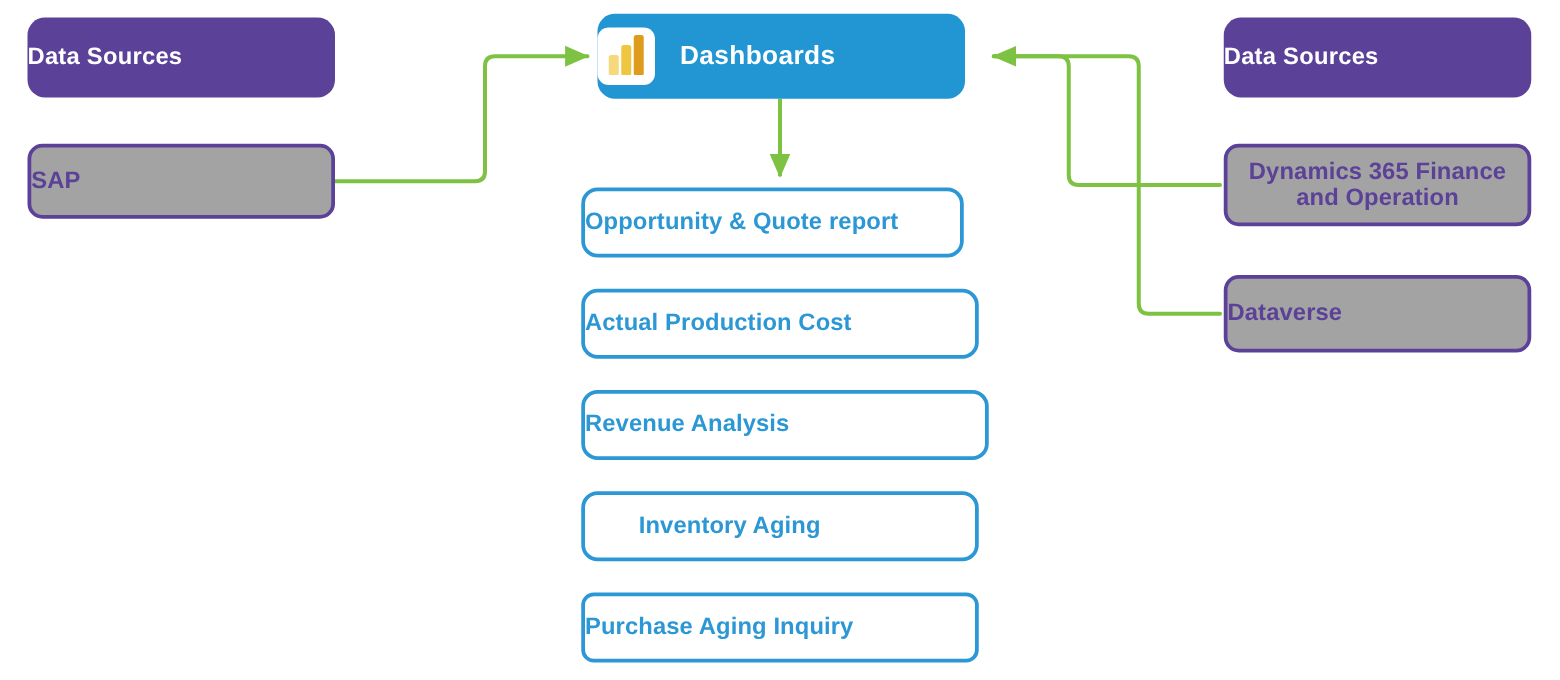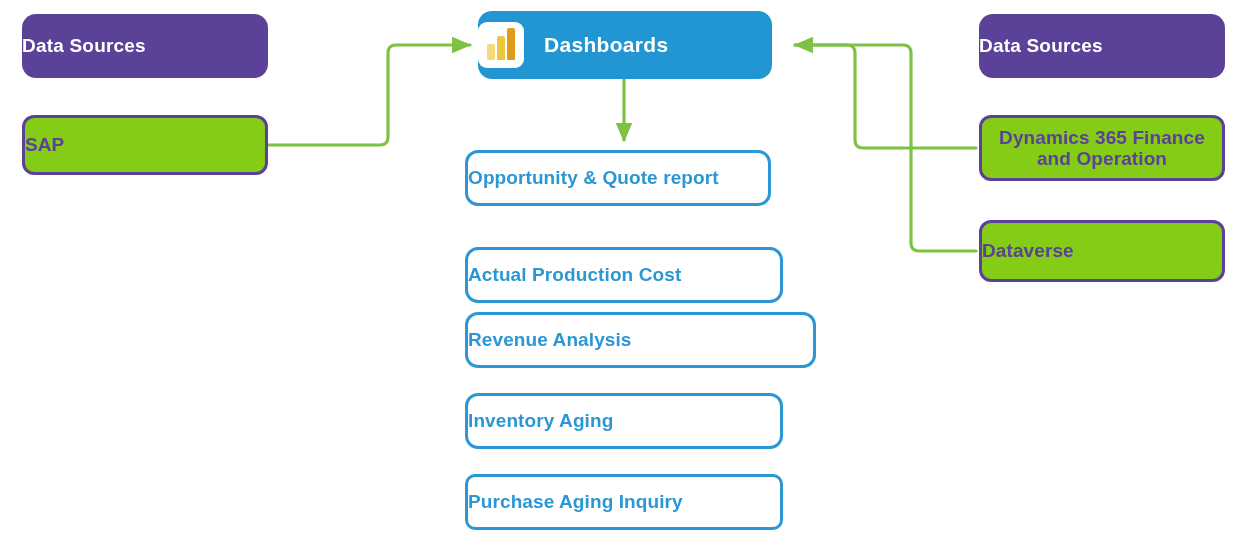--- a/index.html
+++ b/index.html
@@ -45,21 +45,21 @@
     background: #5B4198;
     color: #ffffff;
     font-size: 19px;
     font-weight: bold;
     letter-spacing: 0.2px;
     border-radius: 14px;
   }
 
   
   .node.source-box {
-    background: #84cc16;
+    background: #a3a3a3;
     border: 3px solid #5B4198;
     color: #5B4198;
     font-size: 19px;
     font-weight: bold;
     line-height: 1.12;
     letter-spacing: 0.1px;
   }
 
   
   .node.report-box {
@@ -162,29 +162,29 @@
         <i class="b3"></i>
       </span>
     </span>
     <span class="dash-label">Dashboards</span>
   </div>
 
   <div class="node report-box" style="left:465px; top:150px; width:306px; height:56px;">
     <span>Opportunity &amp; Quote report</span>
   </div>
 
-  <div class="node report-box" style="left:465px; top:247px; width:318px; height:56px;">
+  <div class="node report-box" style="left:465px; top:231px; width:318px; height:56px;">
     <span>Actual Production Cost</span>
   </div>
 
-  <div class="node report-box" style="left:465px; top:312px; width:351px; height:56px;">
+  <div class="node report-box" style="left:465px; top:312px; width:326px; height:56px;">
     <span>Revenue Analysis</span>
   </div>
 
-  <div class="node report-box" style="left:465px; top:393px; width:318px; height:56px;">
+  <div class="node report-box" style="left:465px; top:393px; width:318px; height:56px;padding-left:43px;">
     <span>Inventory Aging</span>
   </div>
 
   <div class="node report-box" style="left:465px; top:474px; width:318px; height:56px;border-radius:10px;">
     <span>Purchase Aging Inquiry</span>
   </div>
 
   <div class="node header-purple" style="left:979px; top:14px; width:246px; height:64px;">
     <span>Data Sources</span>
   </div>

